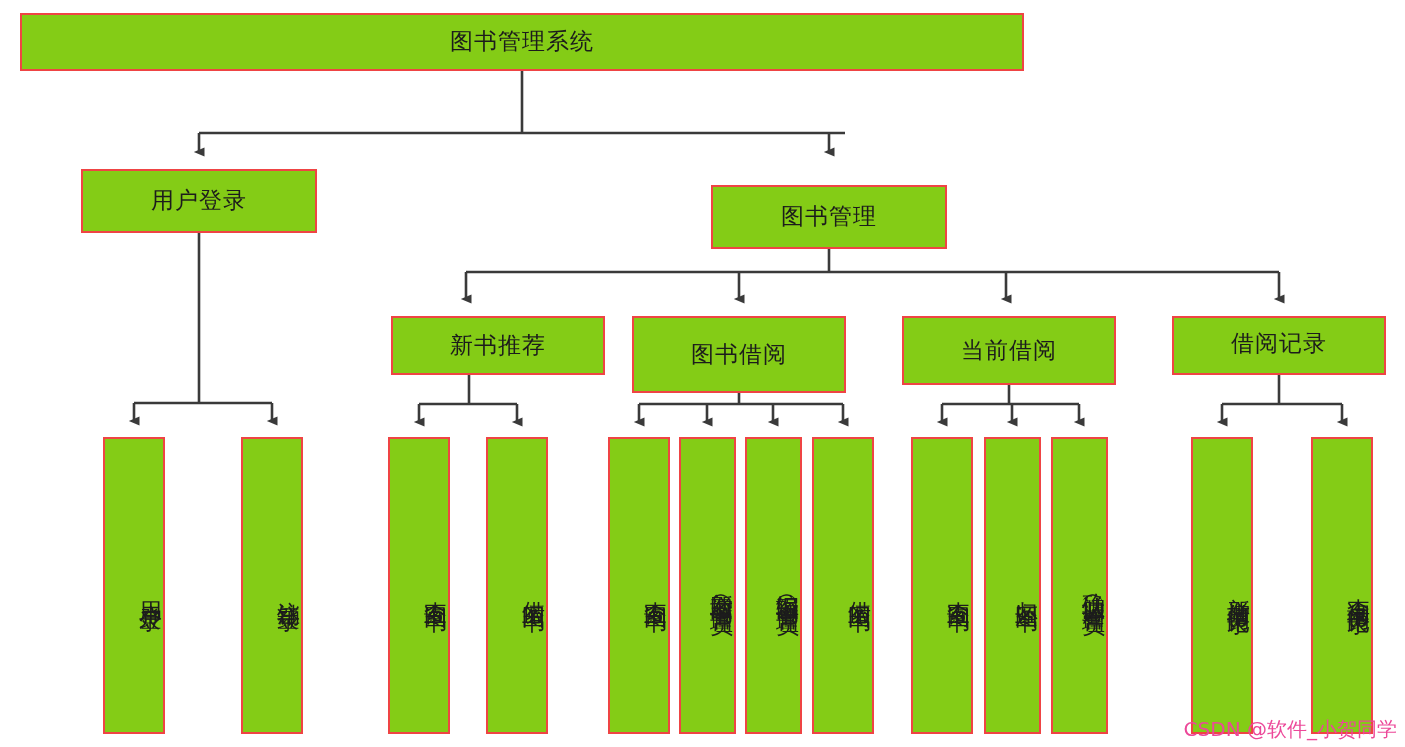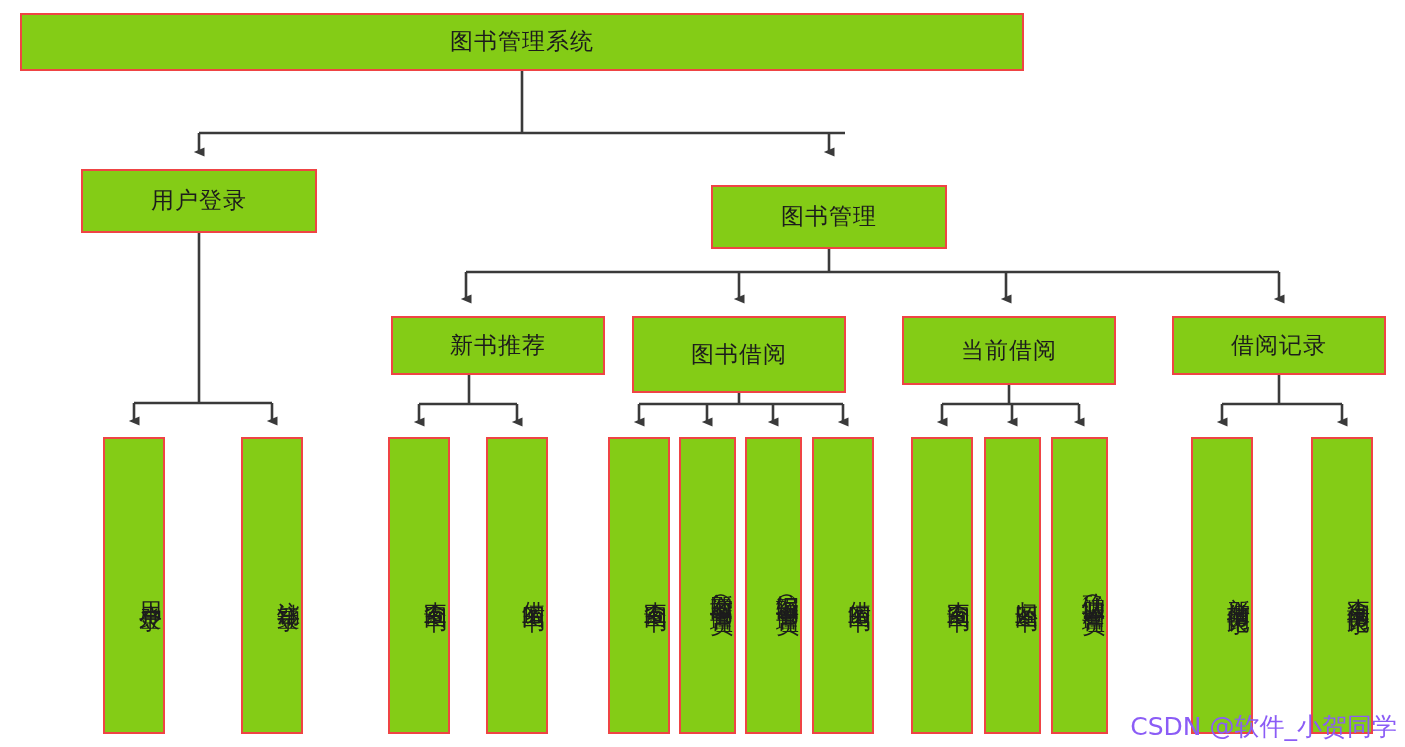--- a/index.html
+++ b/index.html
@@ -52,22 +52,22 @@
   }
   .node-v .vlabel {
     writing-mode: vertical-rl;
     text-orientation: upright;
     display: block;
   }
   #watermark {
     position: absolute;
     right: 8px;
     bottom: 4px;
-    font-size: 25px;
-    color: #8b5cf6;
+    font-size: 20px;
+    color: #ec4899;
     white-space: nowrap;
     pointer-events: none;
   }
 </style>
 </head>
 <body>
 
 <div id="canvas">
 
   <svg id="edges" viewBox="0 0 1405 747" xmlns="http://www.w3.org/2000/svg">
@@ -149,21 +149,21 @@
   </div>
 
   <div class="node node-h" style="left:632px;top:316px;width:214px;height:77px;">
     <span>图书借阅</span>
   </div>
 
   <div class="node node-h" style="left:902px;top:316px;width:214px;height:69px;">
     <span>当前借阅</span>
   </div>
 
-  <div class="node node-h" style="left:1172px;top:316px;width:214px;height:59px;">
+  <div class="node node-h" style="left:1172px;top:316px;width:214px;height:59px;font-family:Liberation Mono, monospace;">
     <span>借阅记录</span>
   </div>
 
   <div class="node node-v" style="left:103px;top:437px;width:62px;height:297px;">
     <span class="vlabel">用户登录</span>
   </div>
 
   <div class="node node-v" style="left:241px;top:437px;width:62px;height:297px;">
     <span class="vlabel">注销登录</span>
   </div>

